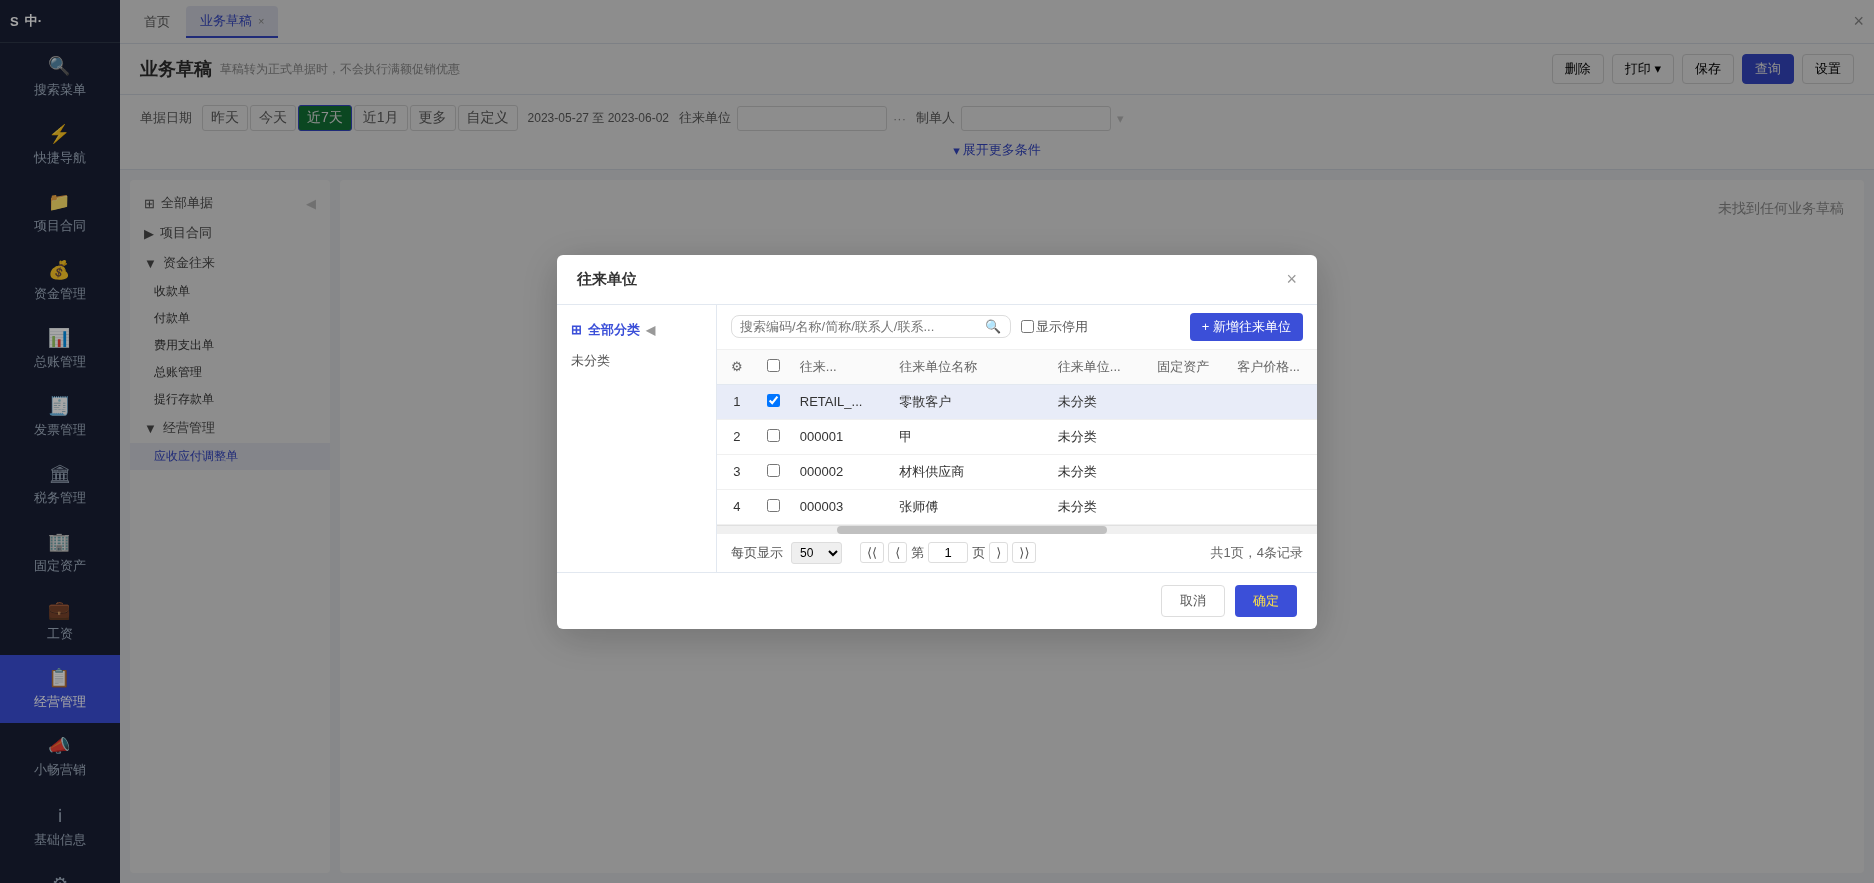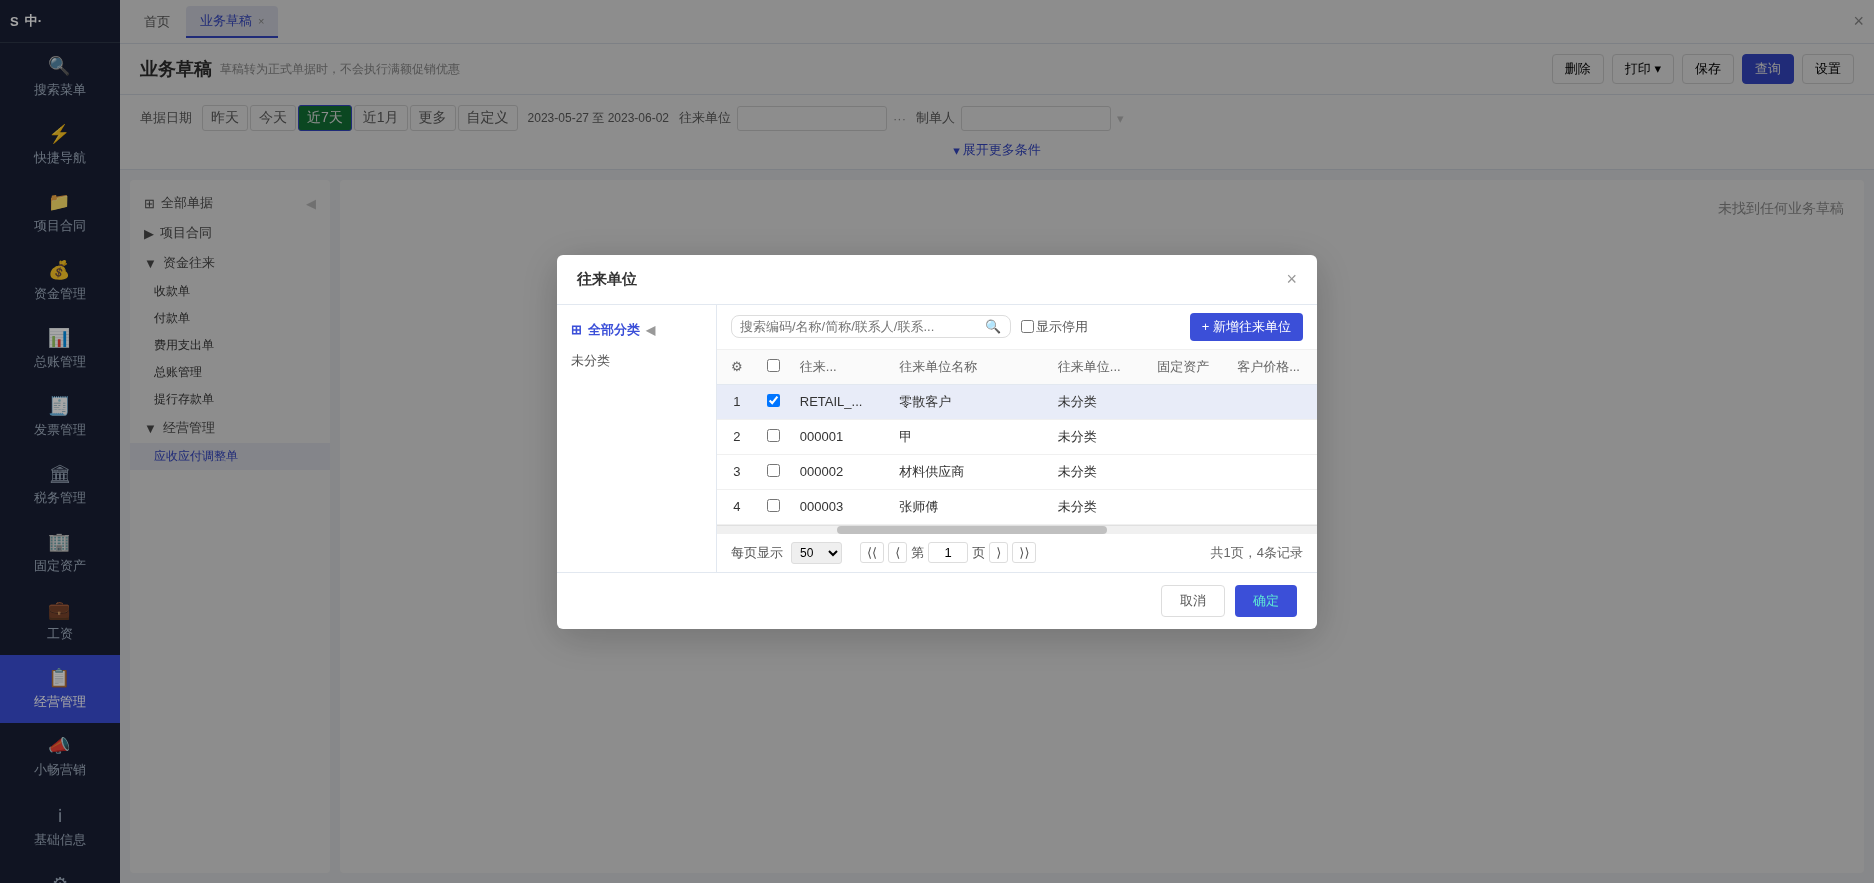--- a/index.html
+++ b/index.html
@@ -169,21 +169,21 @@
     .page-nav-btn:disabled { color: #ccc; cursor: default; }
     .page-input { border: 1px solid #ddd; border-radius: 3px; padding: 2px 6px; width: 40px; text-align: center; font-size: 13px; }
     .page-total { margin-left: auto; color: #666; }
 
     
     .modal-actions {
       padding: 12px 20px; border-top: 1px solid #e2e8f0;
       display: flex; justify-content: flex-end; gap: 10px;
     }
     .btn-cancel { background: #fff; border: 1px solid #ddd; color: #555; padding: 6px 18px; border-radius: 4px; cursor: pointer; text-align: center; }
-    .btn-confirm { background: #3b4fd8; color: #5eead4; border: none; padding: 6px 18px; border-radius: 4px; cursor: pointer; }
+    .btn-confirm { background: #3b4fd8; color: #fde047; border: none; padding: 6px 18px; border-radius: 4px; cursor: pointer; }
 
     
     .dimmed { filter: brightness(0.85); pointer-events: none; user-select: none; }
 
     .nav-tree { padding: 8px 0; }
     .nav-tree-item { padding: 6px 14px; cursor: pointer; font-size: 13px; color: #555; display: flex; align-items: center; gap: 6px; }
     .nav-tree-sub { padding: 5px 14px 5px 24px; cursor: pointer; font-size: 12px; color: #404040; }
     .nav-tree-sub.active { color: #3b4fd8; background: #eff1fb; }
   </style>
 </head>

